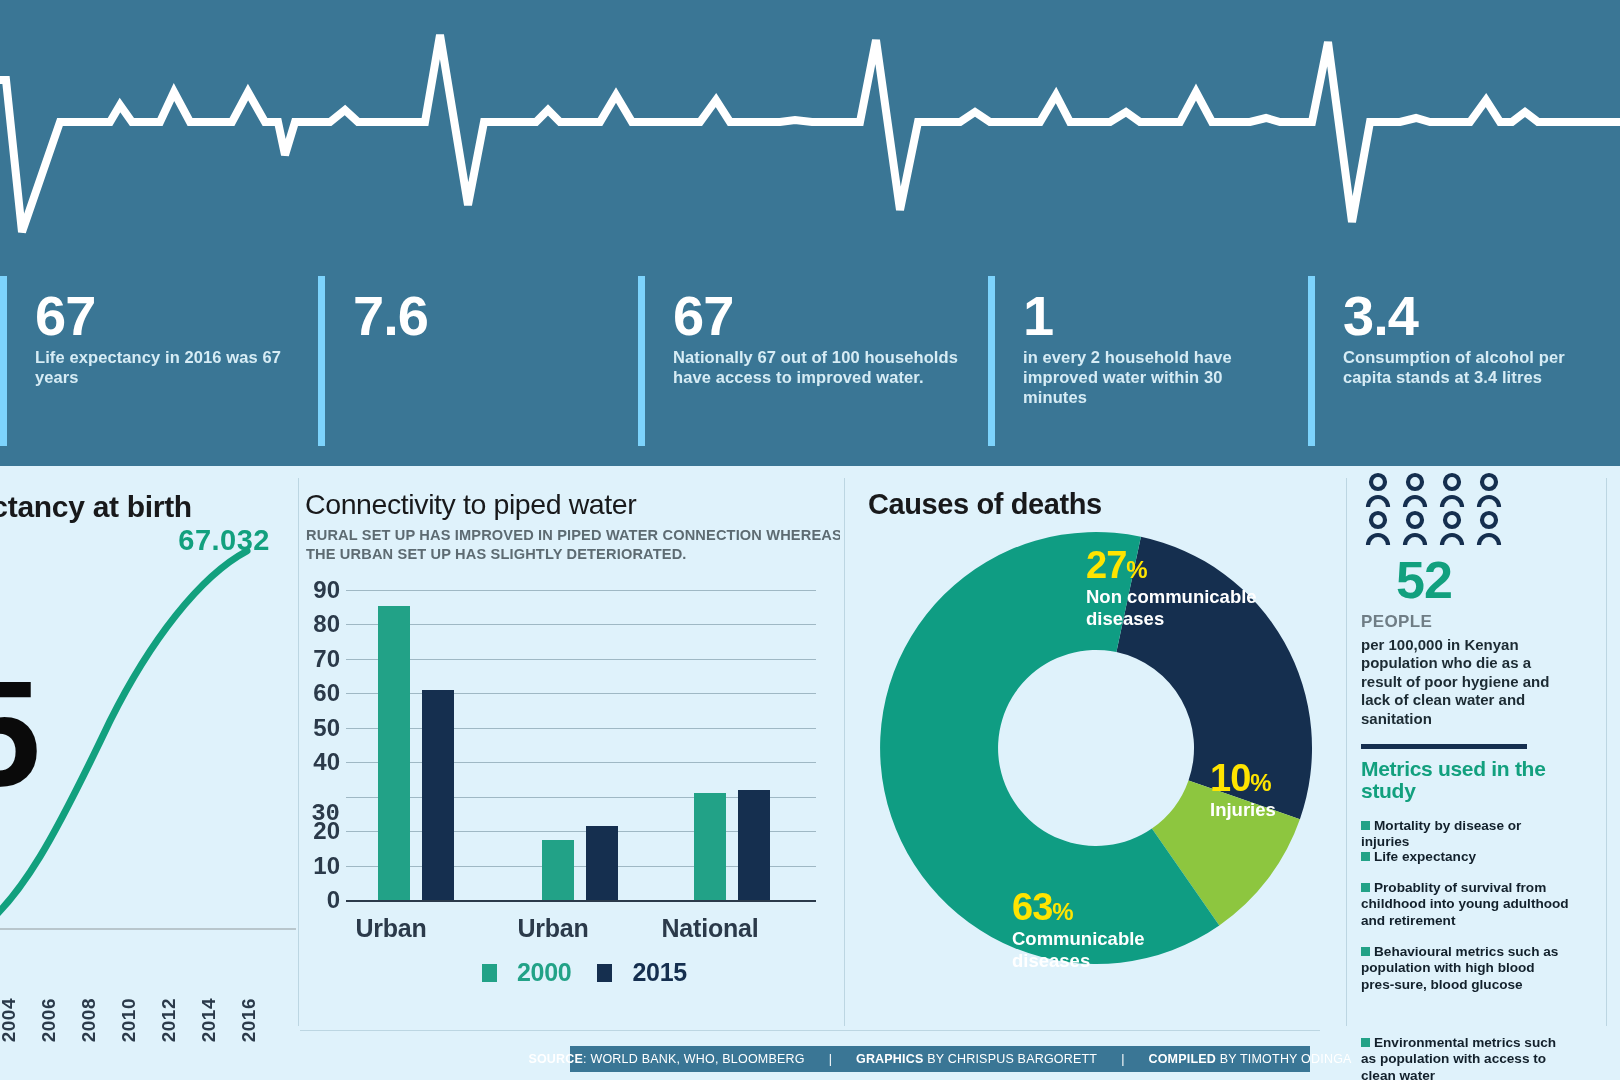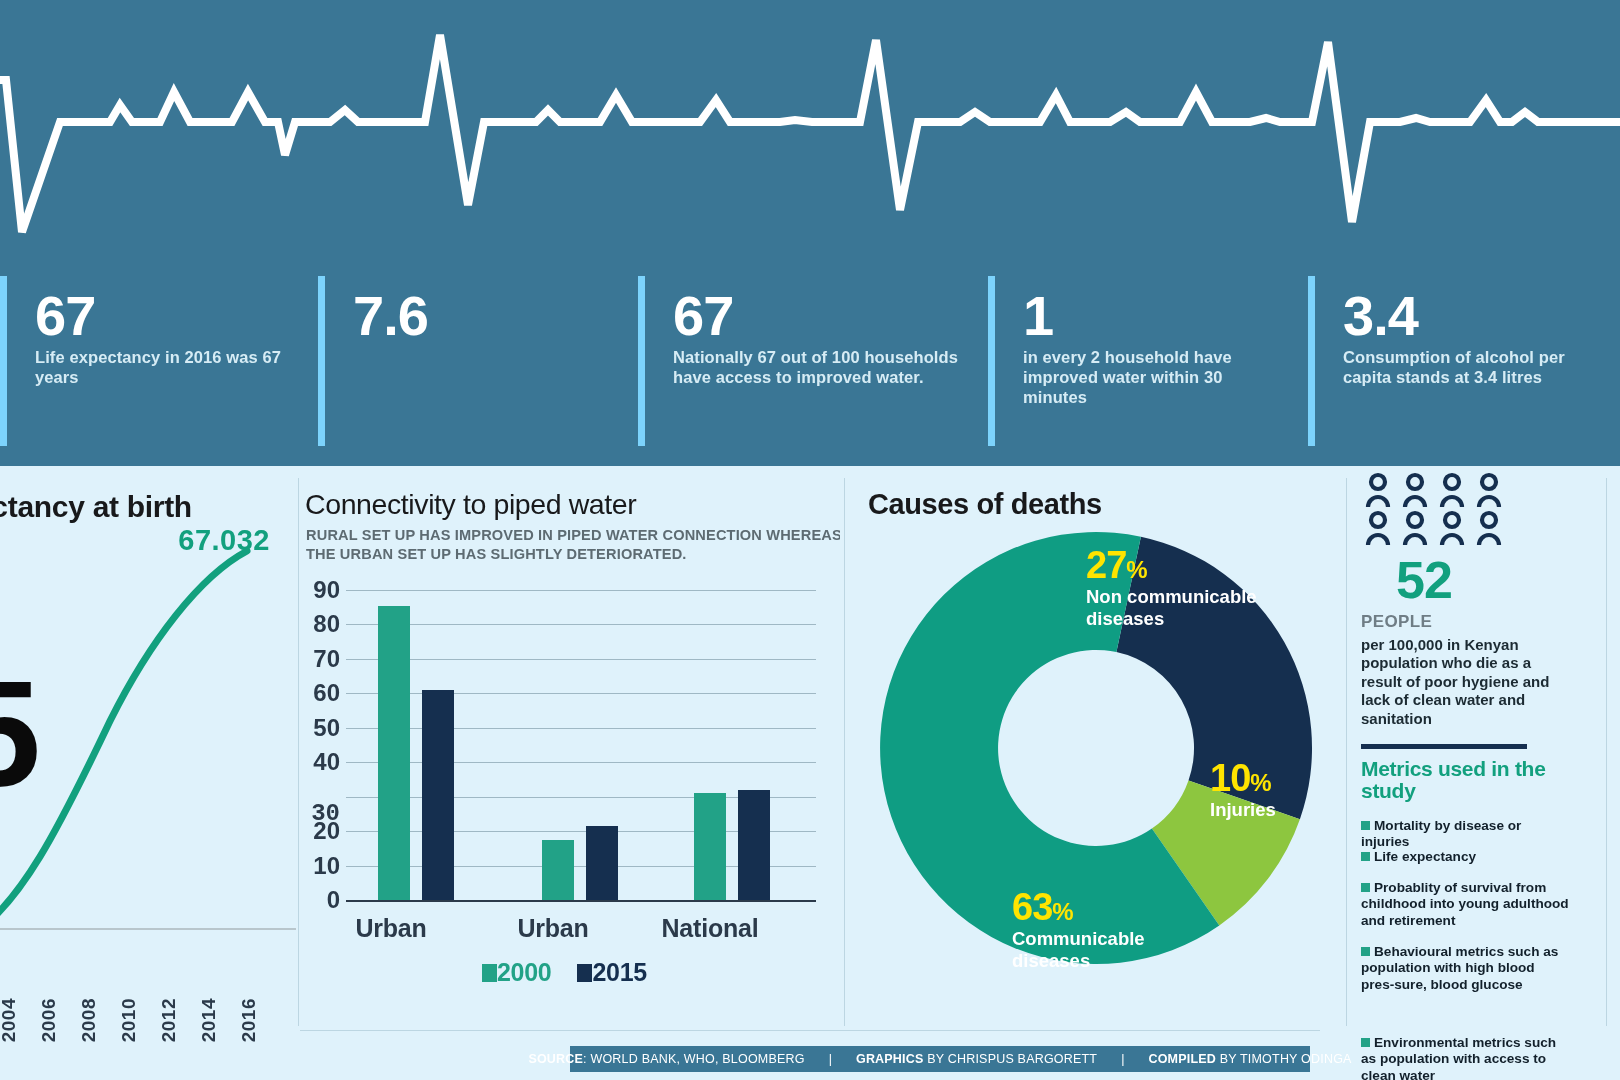--- a/index.html
+++ b/index.html
@@ -119,21 +119,21 @@
   .b2015{ background:#152f4f; }
   .xcat{
     position:absolute; top:448px;
     font-size:25px; font-weight:600; color:#2b3a4a;
     text-align:center; letter-spacing:-0.2px;
   }
   .legend{
     position:absolute; left:182px; top:492px;
     display:flex; align-items:center; gap:26px;
   }
-  .leg-item{ display:flex; align-items:center; gap:0; }
+  .leg-item{ display:flex; align-items:center; gap:20px; }
   .leg-sw{ width:15px; height:18px; }
   .leg-lbl{ font-size:25px; font-weight:600; color:#2b3a4a; letter-spacing:-0.3px; }
 
   
   .panel-donut{
     position:absolute; left:846px; top:0; width:496px; height:580px;
   }
   .donut-title{
     position:absolute; left:22px; top:22px;
     font-size:29px; font-weight:700; color:#18191b; letter-spacing:-0.4px;

